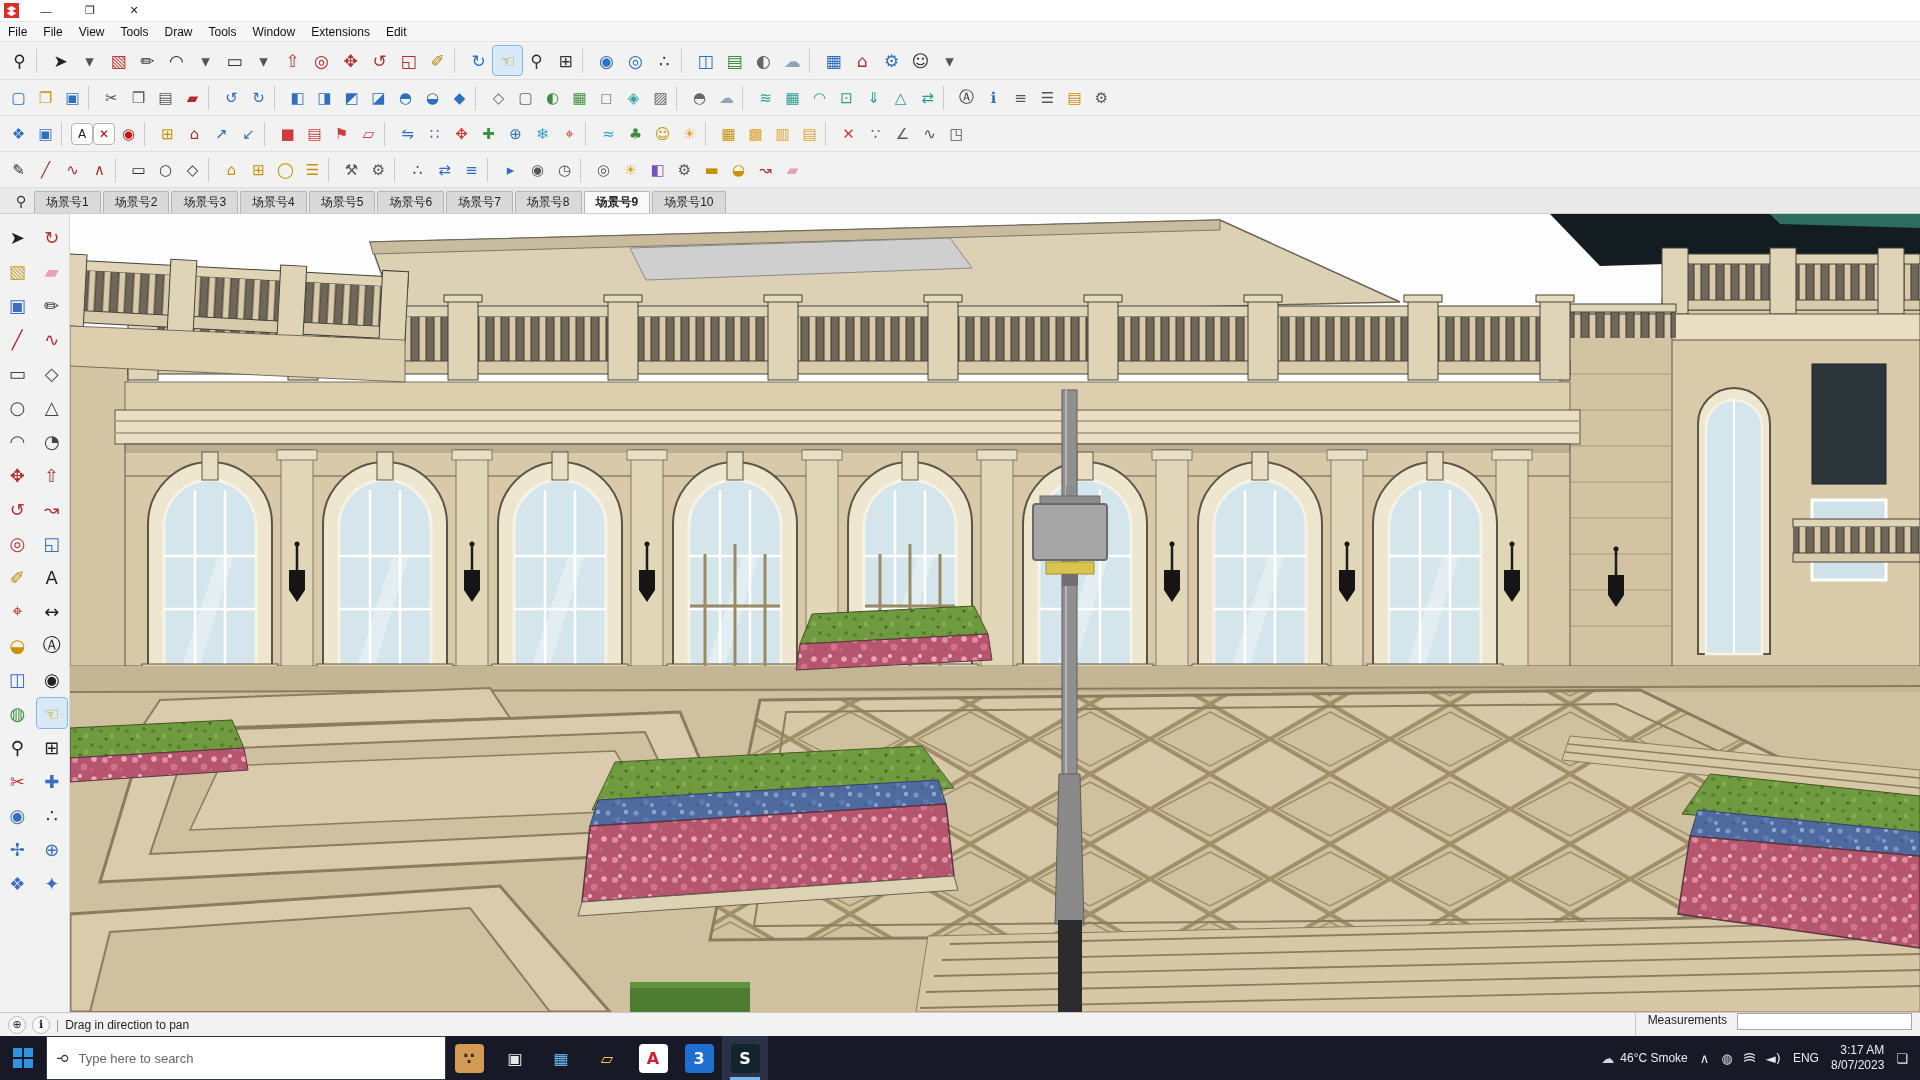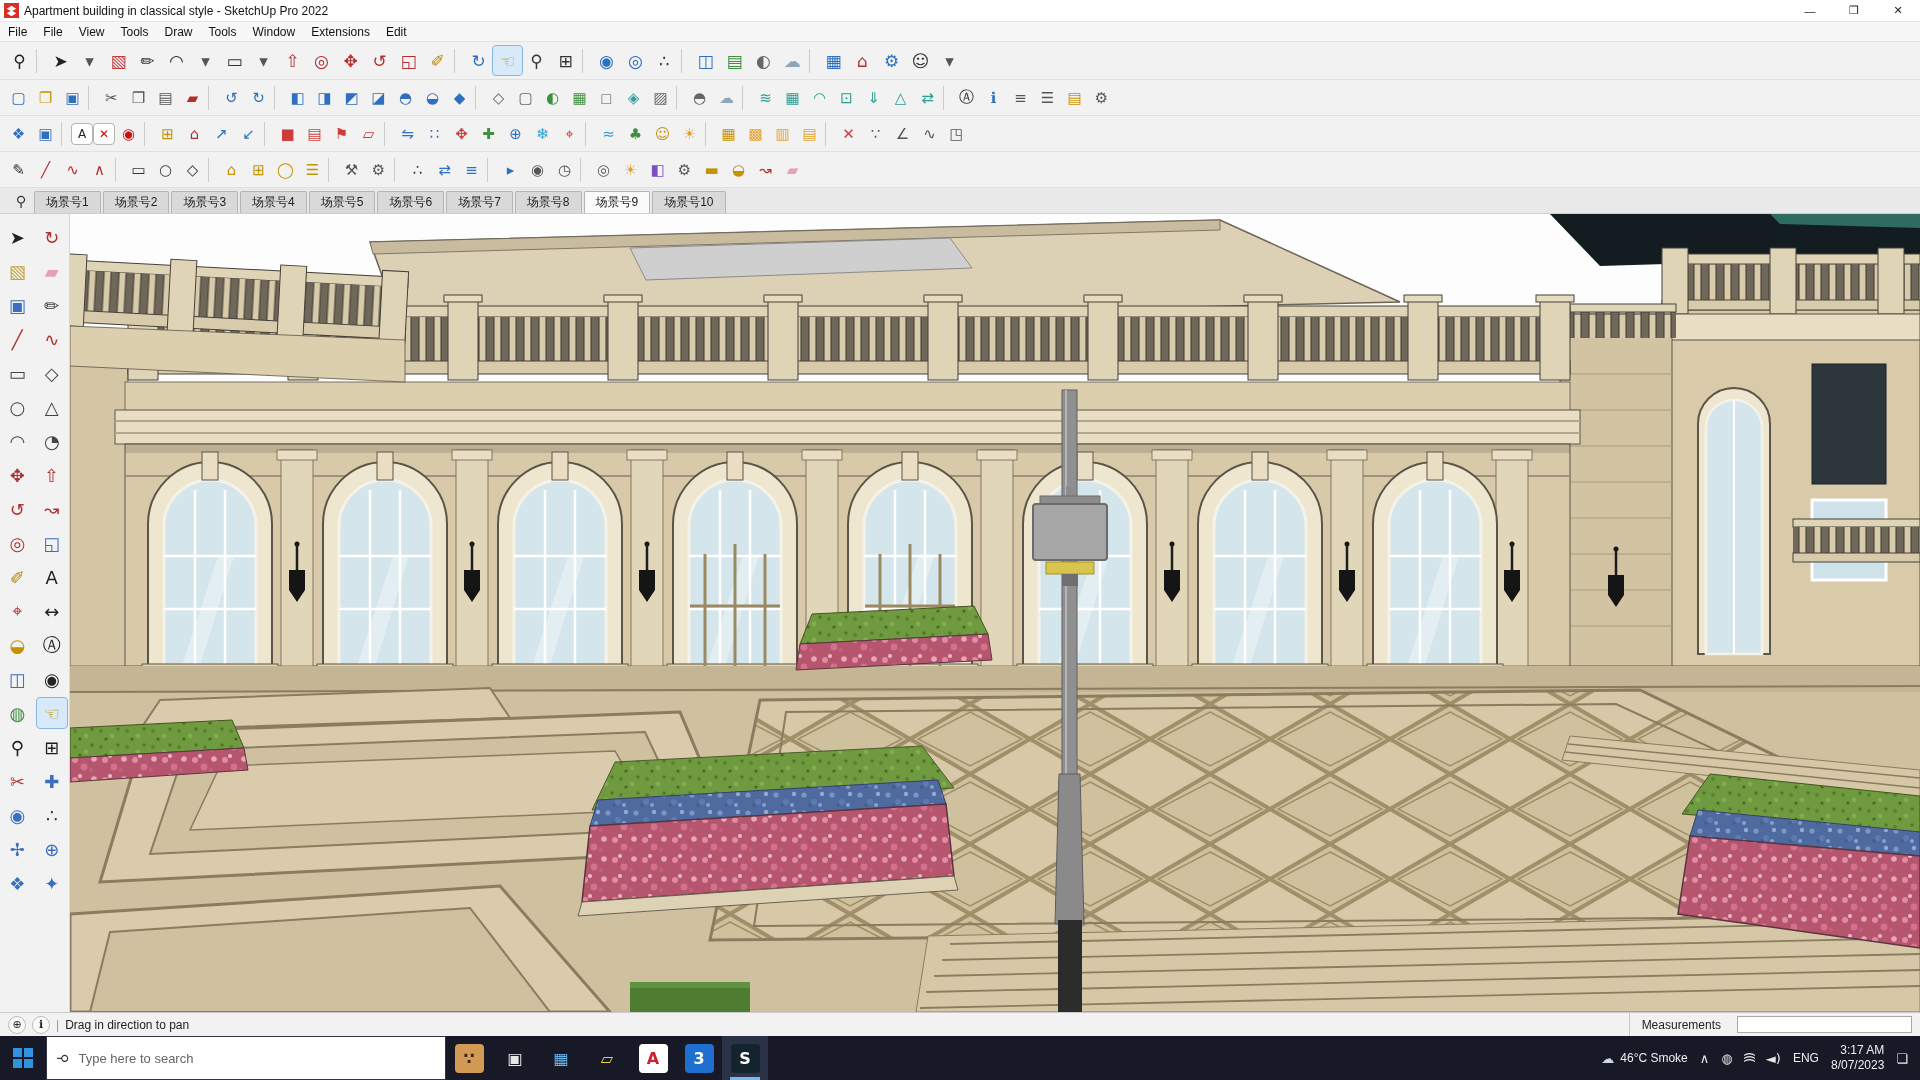--- a/index.html
+++ b/index.html
@@ -21,32 +21,32 @@
   .tb2,.tb3,.tb4{height:36px;}
   .tbi{width:29px;height:29px;display:flex;align-items:center;justify-content:center;font-size:17px;border-radius:3px;font-family:"DejaVu Sans",sans-serif;flex:0 0 auto;}
   .tb2 .tbi,.tb3 .tbi,.tb4 .tbi{width:27px;height:27px;font-size:15px;}
   .tbi.sep{width:8px;height:24px;border-left:1px solid #cbcbcb;margin:0 2px;border-radius:0;}
   .tbi.active{background:#d8e9f9;outline:1px solid #86b7e3;}
   .tbi.boxed{background:#fff;outline:1px solid #b5b5b5;width:20px;height:20px;font-size:12px;margin:0 1px;}
   
   .scenebar{height:26px;background:#e9e9e9;border-bottom:1px solid #cfcfcf;display:flex;align-items:stretch;padding-left:8px;flex:0 0 auto;}
   .searchi{width:26px;display:flex;align-items:center;justify-content:center;color:#333;font-size:14px;font-family:"DejaVu Sans",sans-serif;}
   .tab{display:flex;align-items:center;padding:0 11px;font-size:12px;background:#d9d9d9;border:1px solid #b5b5b5;border-bottom:none;margin:3px 2px 0 0;border-radius:2px 2px 0 0;color:#222;}
-  .tab.active{background:#fafafa;font-weight:normal;}
+  .tab.active{background:#fafafa;font-weight:bold;}
   
   .main{flex:1;display:flex;min-height:0;}
   .palette{width:70px;background:#f2f2f2;border-right:1px solid #d8d8d8;display:grid;grid-template-columns:repeat(2,1fr);align-content:start;justify-items:center;padding-top:8px;row-gap:4px;flex:0 0 auto;}
   .palette .tbi{width:30px;height:30px;font-size:18px;}
   .viewport{flex:1;position:relative;background:#fdfdfd;}
   .viewport svg{display:block;width:100%;height:100%;}
   
   .statusbar{height:24px;background:#f2f2f2;border-top:1px solid #c9c9c9;display:flex;align-items:center;font-size:12px;color:#222;padding:0 8px;gap:6px;flex:0 0 auto;}
   .sbicon{width:18px;height:18px;display:flex;align-items:center;justify-content:center;border:1px solid #bbb;border-radius:50%;font-size:11px;background:#fafafa;font-family:"DejaVu Sans",sans-serif;}
   .sbdiv{color:#999;}
-  .measure{margin-left:auto;display:flex;align-items:center;gap:16px;border-left:1px solid #c9c9c9;padding-left:12px;height:100%;}
+  .measure{margin-left:auto;display:flex;gap:10px;border-left:1px solid #c9c9c9;padding-left:12px;height:100%;}
   .measure input{width:175px;height:17px;border:1px solid #a8a8a8;font-size:12px;padding:0 4px;background:#fff;}
   
   .taskbar{height:44px;background:#171a26;display:flex;align-items:center;color:#eee;flex:0 0 auto;}
   .start{width:46px;height:44px;display:flex;align-items:center;justify-content:center;}
   .winlogo{display:grid;grid-template-columns:9px 9px;grid-template-rows:9px 9px;gap:2px;}
   .winlogo i{background:#2f93e0;display:block;}
   .tsearch{width:400px;height:44px;background:#fff;color:#666;display:flex;align-items:center;gap:10px;padding:0 12px;font-size:13px;border:1px solid #30354a;}
   .tsearch .mag{color:#333;font-family:"DejaVu Sans",sans-serif;transform:rotate(90deg);}
   .tkicon{width:46px;height:44px;display:flex;align-items:center;justify-content:center;position:relative;}
   .tkicon .tile{width:29px;height:29px;border-radius:4px;display:flex;align-items:center;justify-content:center;font-weight:bold;font-size:16px;font-family:"DejaVu Sans",sans-serif;}
@@ -62,21 +62,20 @@
 <body>
 
 <div id="app">
 
   <div class="titlebar">
     <svg class="appicon" viewBox="0 0 16 16">
       <rect width="16" height="16" fill="#d93025"></rect>
       <polygon points="3,11 8,8 13,11 8,14" fill="#ffffff"></polygon>
       <polygon points="3,6 8,3 13,6 8,9" fill="#f5f5f5"></polygon>
     </svg>
-    <span class="title">Apartment building in classical style - SketchUp Pro 2022</span>
     <div class="winbtns">
       <span class="winbtn">—</span>
       <span class="winbtn">❐</span>
       <span class="winbtn close">✕</span>
     </div>
   </div>
 
   <div class="menubar">
     <span class="mi">File</span>
       <span class="mi">File</span>

